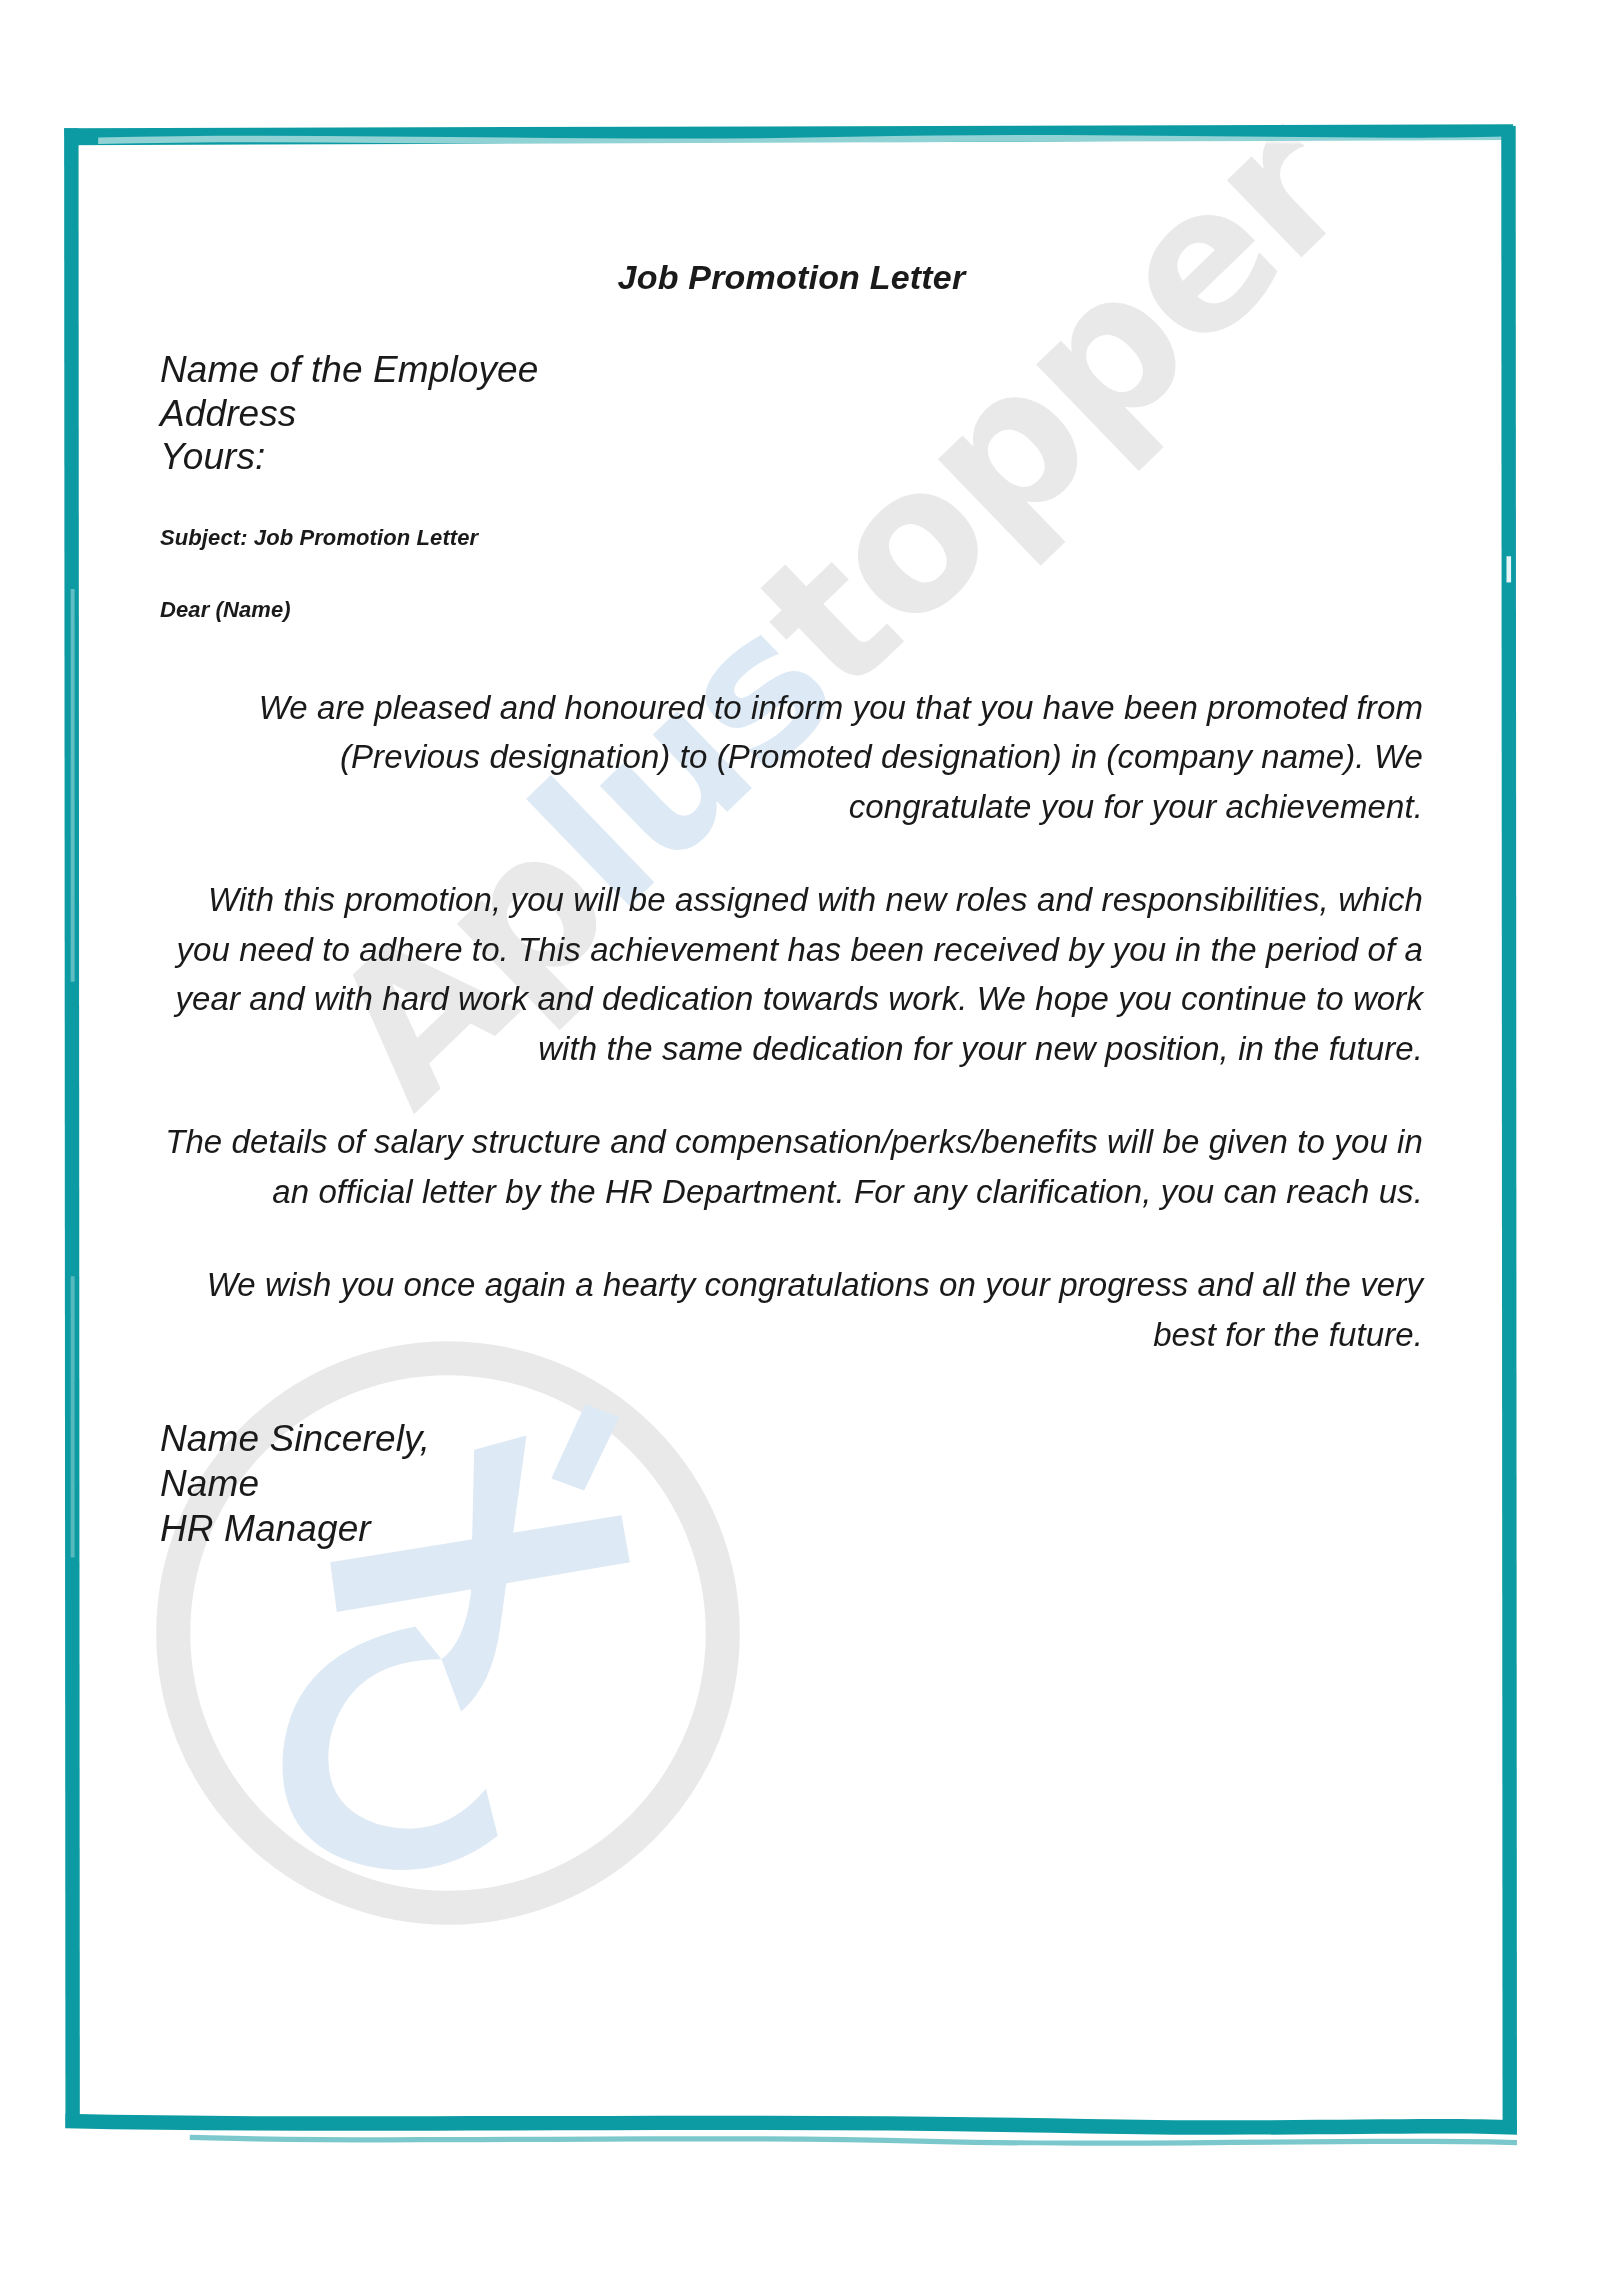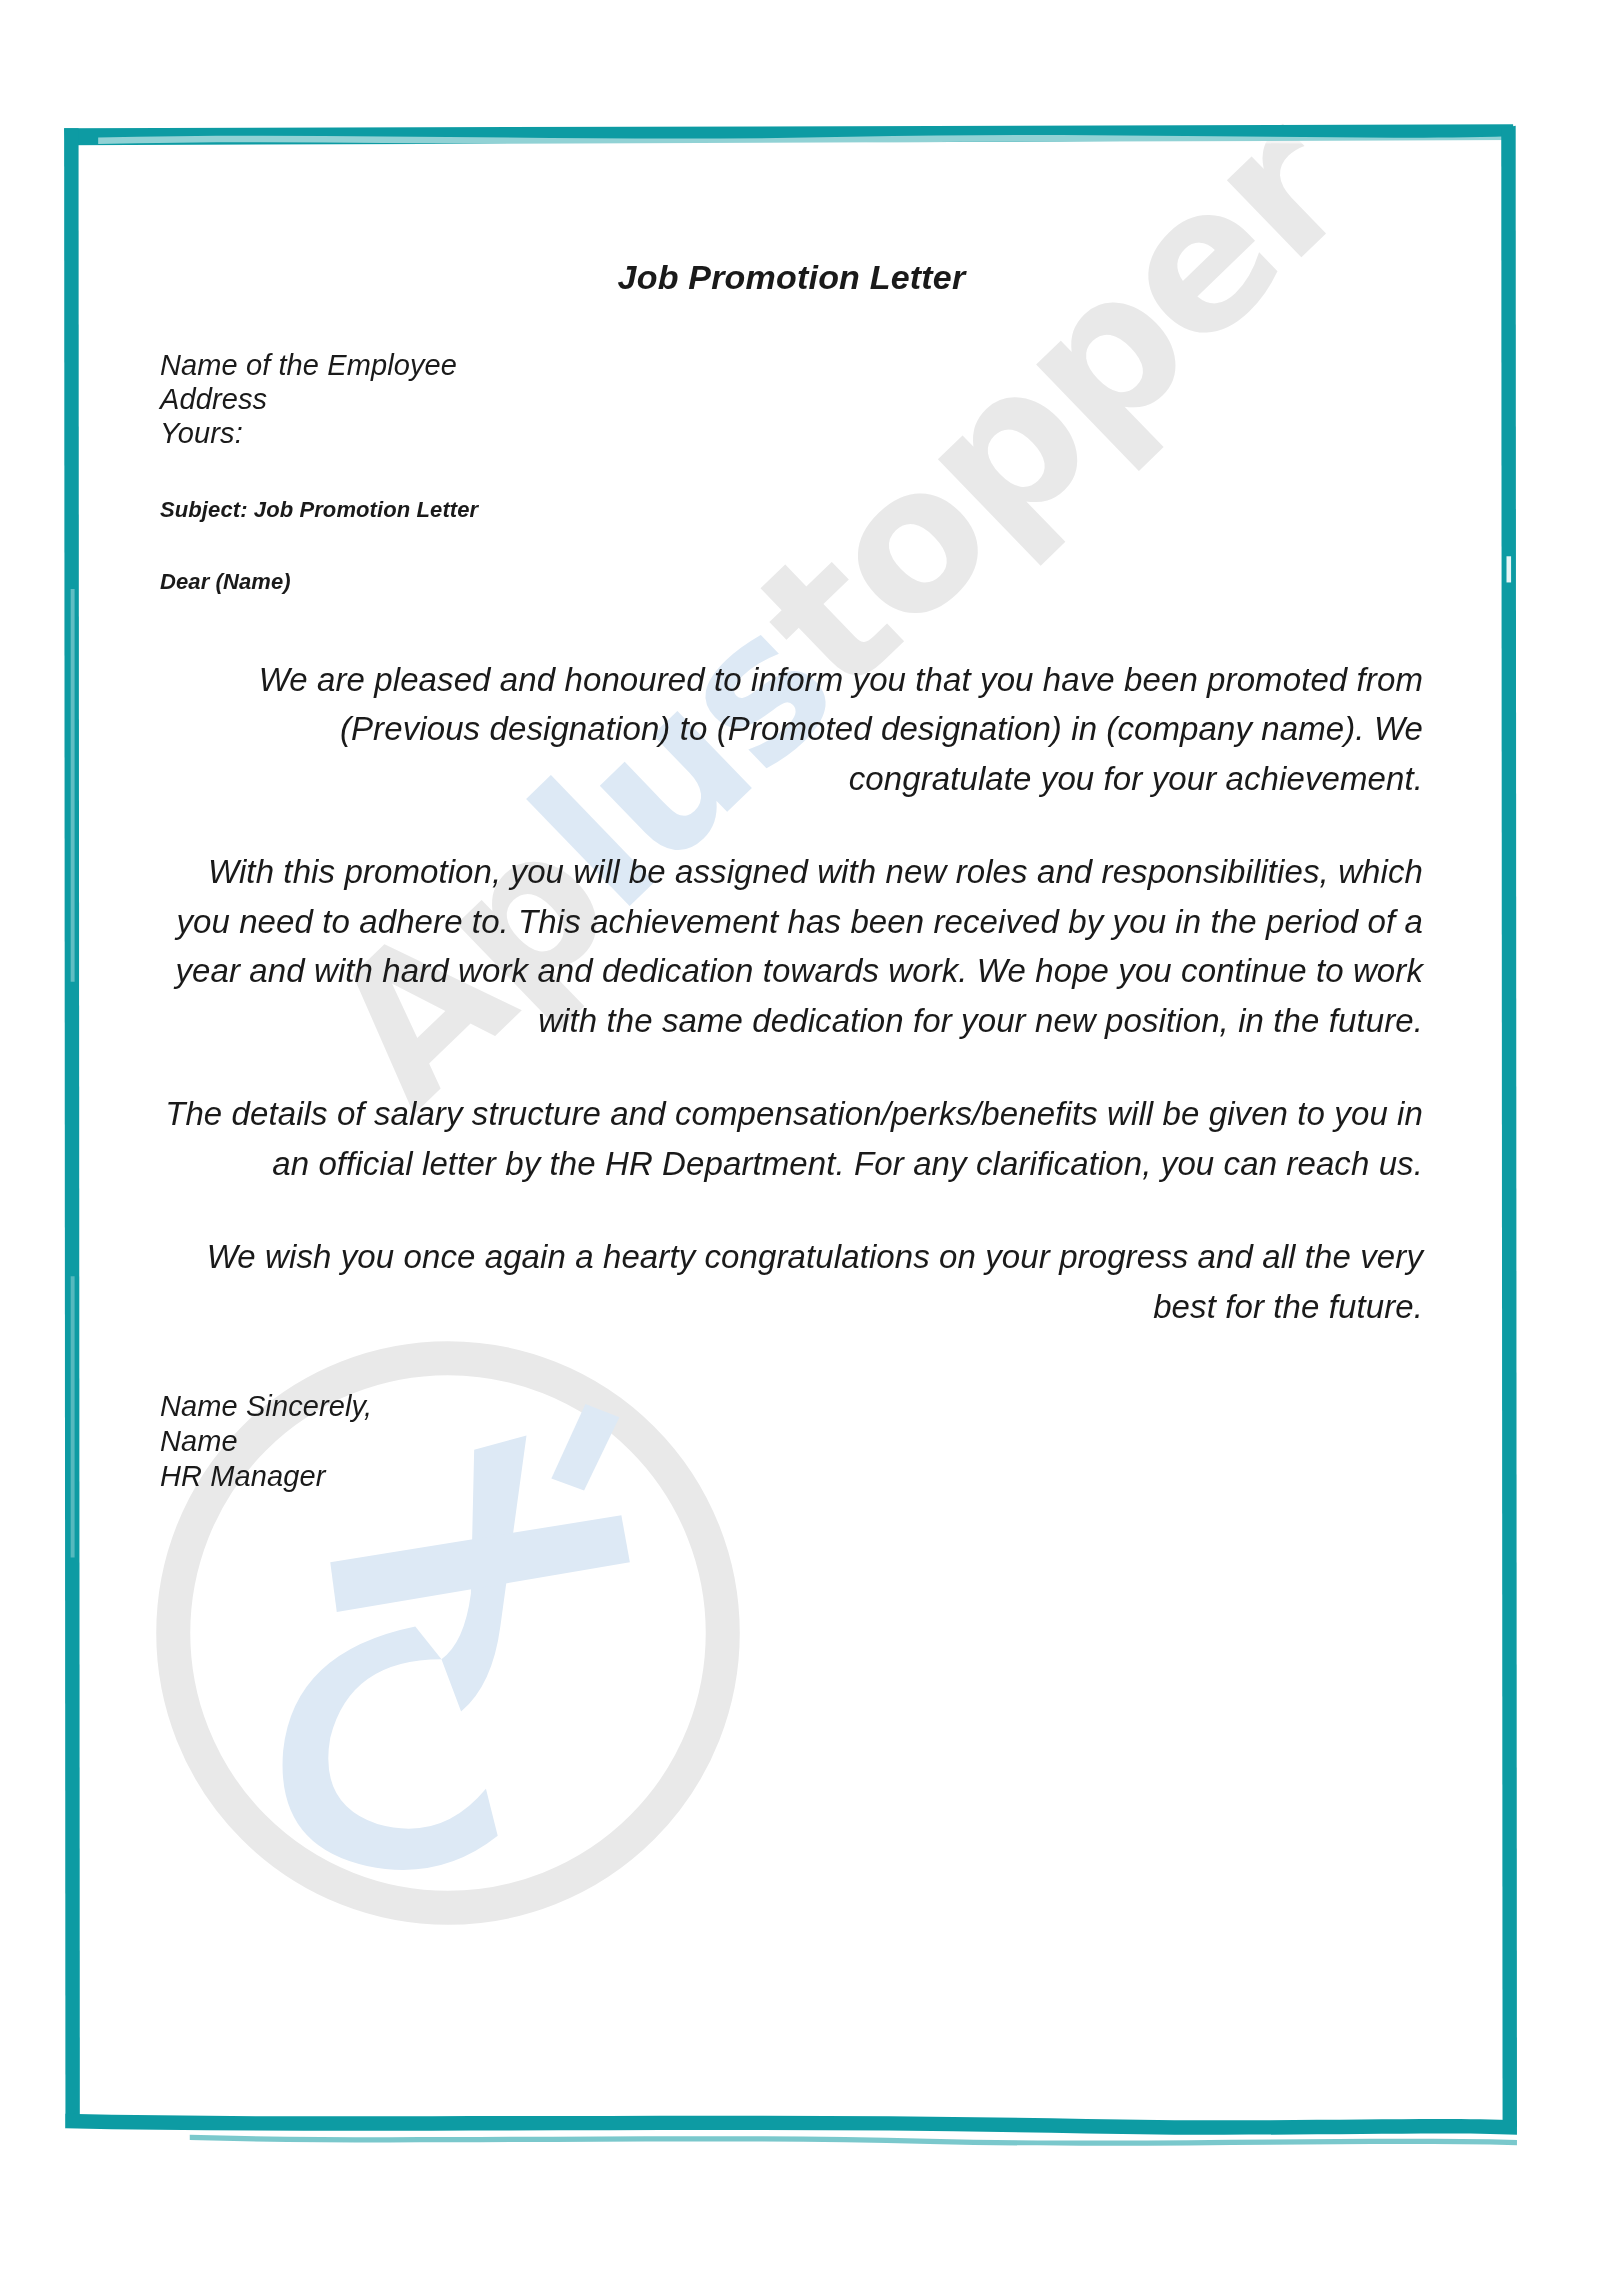--- a/index.html
+++ b/index.html
@@ -46,21 +46,21 @@
   }
   .doc-title {
     text-align:center;
     font-weight:700;
     font-size:34px;
     letter-spacing:0.2px;
     margin:0 0 51px 0;
   }
   .block { margin:0 0 46px 0; }
   .line {
-    font-size:29px;
+    font-size:37px;
     line-height:1.18;
     font-weight:400;
     letter-spacing:0.1px;
   }
   .para {
     font-size:33px;
     line-height:1.50;
     font-weight:400;
     letter-spacing:0.1px;
     margin:0 0 44px 0;

